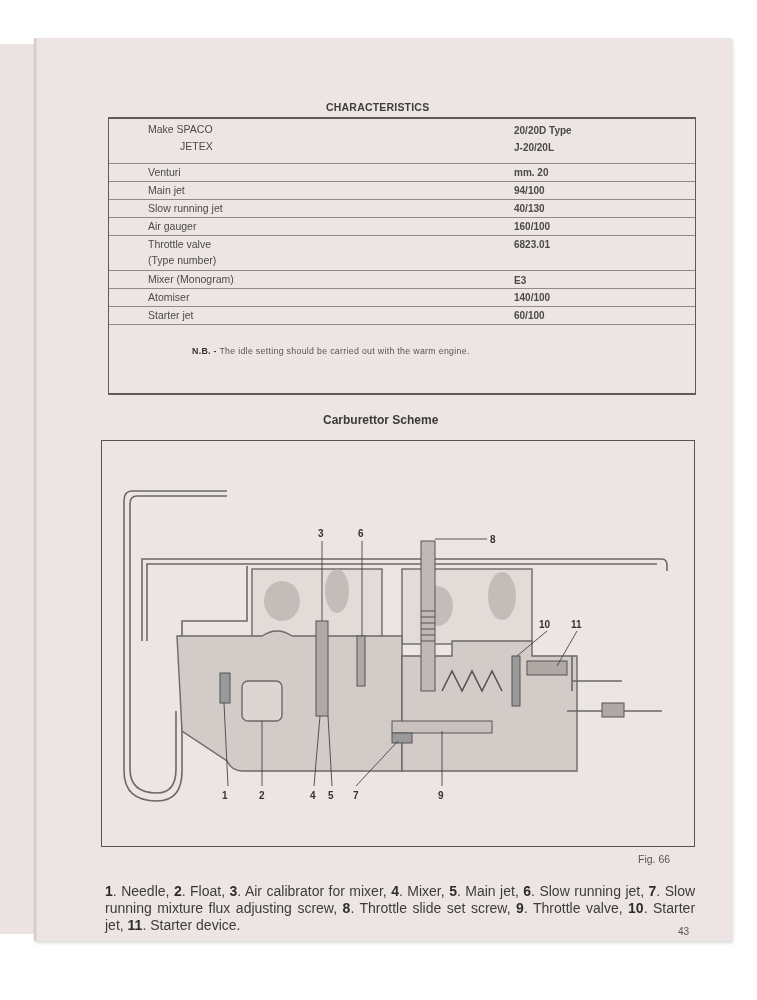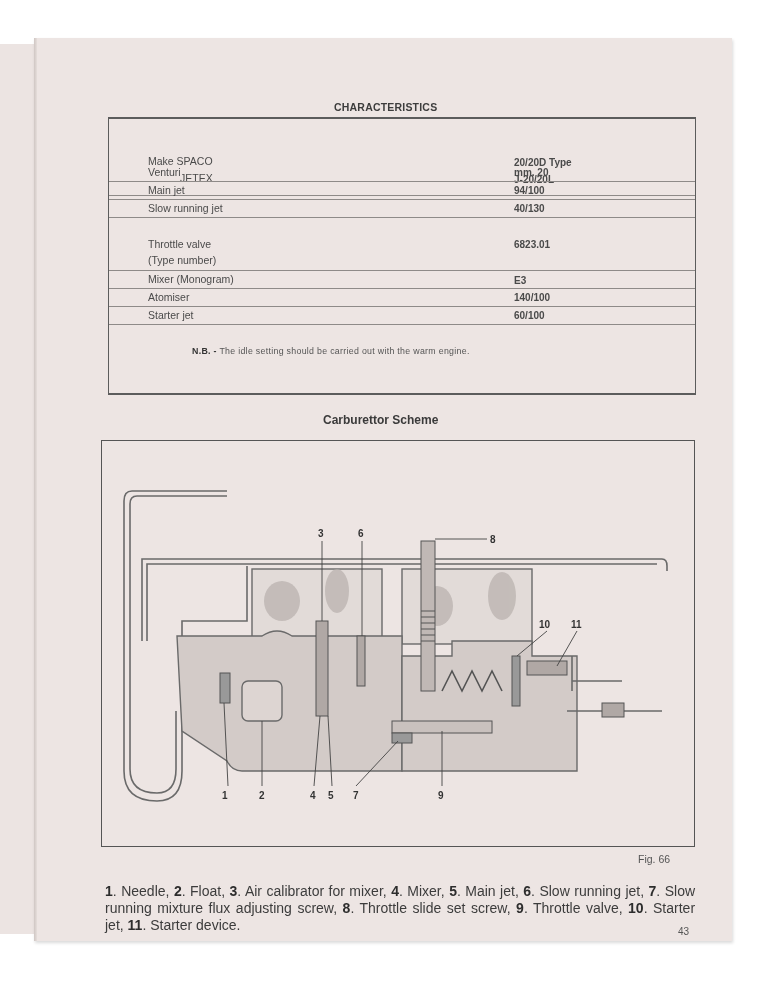--- a/index.html
+++ b/index.html
@@ -17,21 +17,21 @@
   .page {
     position:absolute; left:34px; top:38px; width:698px; height:903px;
     background:#ede5e3;
     box-shadow: 1px 2px 3px rgba(0,0,0,0.15);
   }
   .spine {
     position:absolute; left:0; top:0; width:3px; height:100%;
     background:linear-gradient(to right,#cfc6c3,#e6dedb);
   }
   .table-title {
-    position:absolute; left:300px; top:63px; font-size:10.5px; font-weight:bold;
+    position:absolute; left:292px; top:63px; font-size:10.5px; font-weight:bold;
     color:#3d3d3d; letter-spacing:0.2px;
   }
   .char-table {
     position:absolute; left:74px; top:79px; width:586px; height:274px;
     border:1.5px solid #5c5c5c; border-top-width:2px; border-bottom-width:2px;
   }
   .row {
     position:absolute; left:0; width:100%;
     border-bottom:1px solid #8e8a88;
     font-size:10.5px; color:#4a4a4a;
@@ -66,37 +66,41 @@
 <body>
 
 <div class="left-page"></div>
 
 <div class="page">
   <div class="spine"></div>
 
   <div class="table-title">CHARACTERISTICS</div>
 
   <div class="char-table">
-    <div class="row" style="top:0;height:44px;margin-top:32px;">
+    <div class="row" style="top:0;height:44px;">
       <span class="label" style="top:4px;">Make SPACO</span>
       <span class="label" style="top:21px;left:71px;">JETEX</span>
       <span class="value" style="top:6px;">20/20D Type</span>
       <span class="value" style="top:23px;">J-20/20L</span>
     </div>
     <div class="row" style="top:45px;height:17px;">
       <span class="label" style="top:2px;">Venturi</span>
       <span class="value" style="top:3px;">mm. 20</span>
     </div>
     <div class="row" style="top:63px;height:17px;">
       <span class="label" style="top:2px;">Main jet</span>
       <span class="value" style="top:3px;">94/100</span>
     </div>
     <div class="row" style="top:81px;height:17px;">
       <span class="label" style="top:2px;">Slow running jet</span>
       <span class="value" style="top:3px;">40/130</span>
+    </div>
+    <div class="row" style="top:99px;height:17px;">
+      <span class="label" style="top:2px;">Air gauger</span>
+      <span class="value" style="top:3px;">160/100</span>
     </div>
     <div class="row" style="top:117px;height:34px;">
       <span class="label" style="top:2px;">Throttle valve</span>
       <span class="label" style="top:18px;">(Type number)</span>
       <span class="value" style="top:3px;">6823.01</span>
     </div>
     <div class="row" style="top:152px;height:17px;">
       <span class="label" style="top:2px;">Mixer (Monogram)</span>
       <span class="value" style="top:4px;">E3</span>
     </div>

